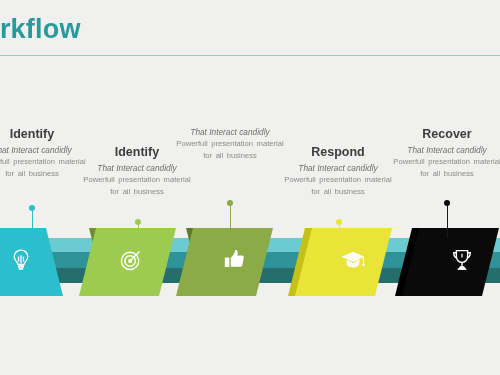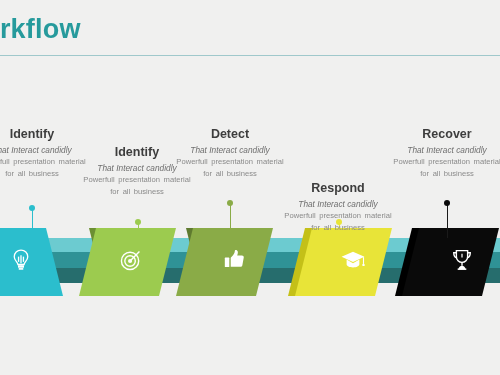--- a/index.html
+++ b/index.html
@@ -216,27 +216,26 @@
   </div>
 
   <div class="step-text" style="left:62px; top:144px;">
     <div class="step-title">Identify</div>
     <div class="step-sub">That Interact candidly</div>
     <div class="step-desc">Powerfull  presentation  material</div>
     <div class="step-desc">for all business</div>
   </div>
 
   <div class="step-text" style="left:155px; top:126px;">
-    <div class="step-title">Detect</div>
-    <div class="step-sub">That Interact candidly</div>
-    <div class="step-desc">Powerfull  presentation  material</div>
-    <div class="step-desc">for all business</div>
-  </div>
-
-  <div class="step-text" style="left:263px; top:144px;margin-top:36px;">
+    <div class="step-sub">That Interact candidly</div>
+    <div class="step-desc">Powerfull  presentation  material</div>
+    <div class="step-desc">for all business</div>
+  </div>
+
+  <div class="step-text" style="left:263px; top:144px;">
     <div class="step-title">Respond</div>
     <div class="step-sub">That Interact candidly</div>
     <div class="step-desc">Powerfull  presentation  material</div>
     <div class="step-desc">for all business</div>
   </div>
 
   <div class="step-text" style="left:372px; top:126px;">
     <div class="step-title">Recover</div>
     <div class="step-sub">That Interact candidly</div>
     <div class="step-desc">Powerfull  presentation  material</div>

